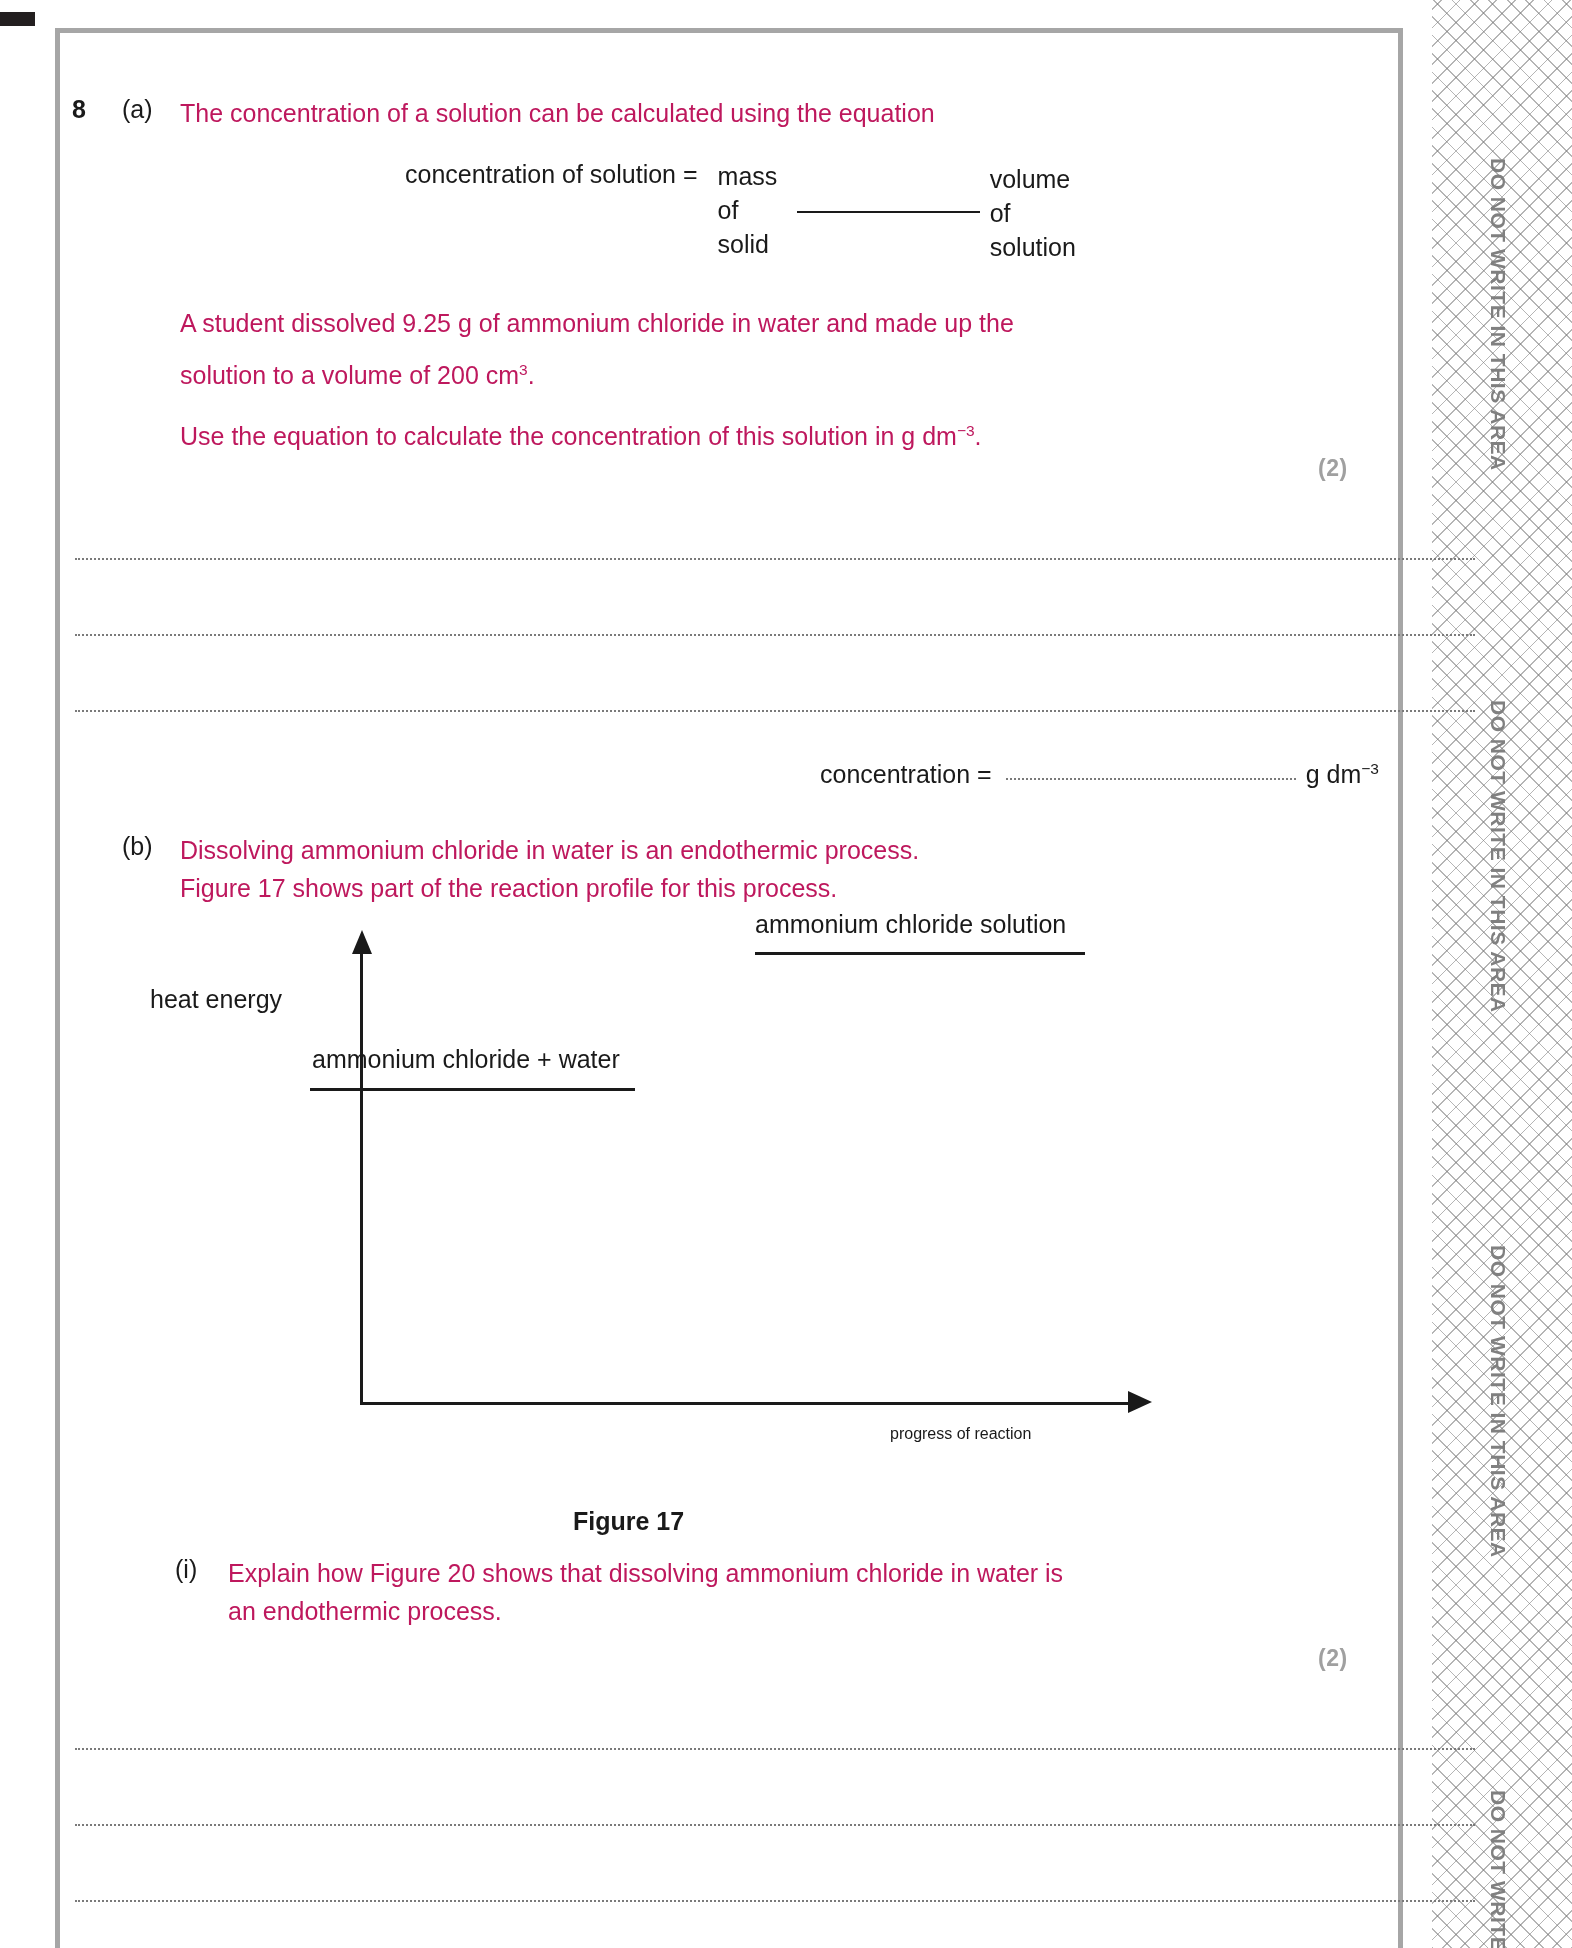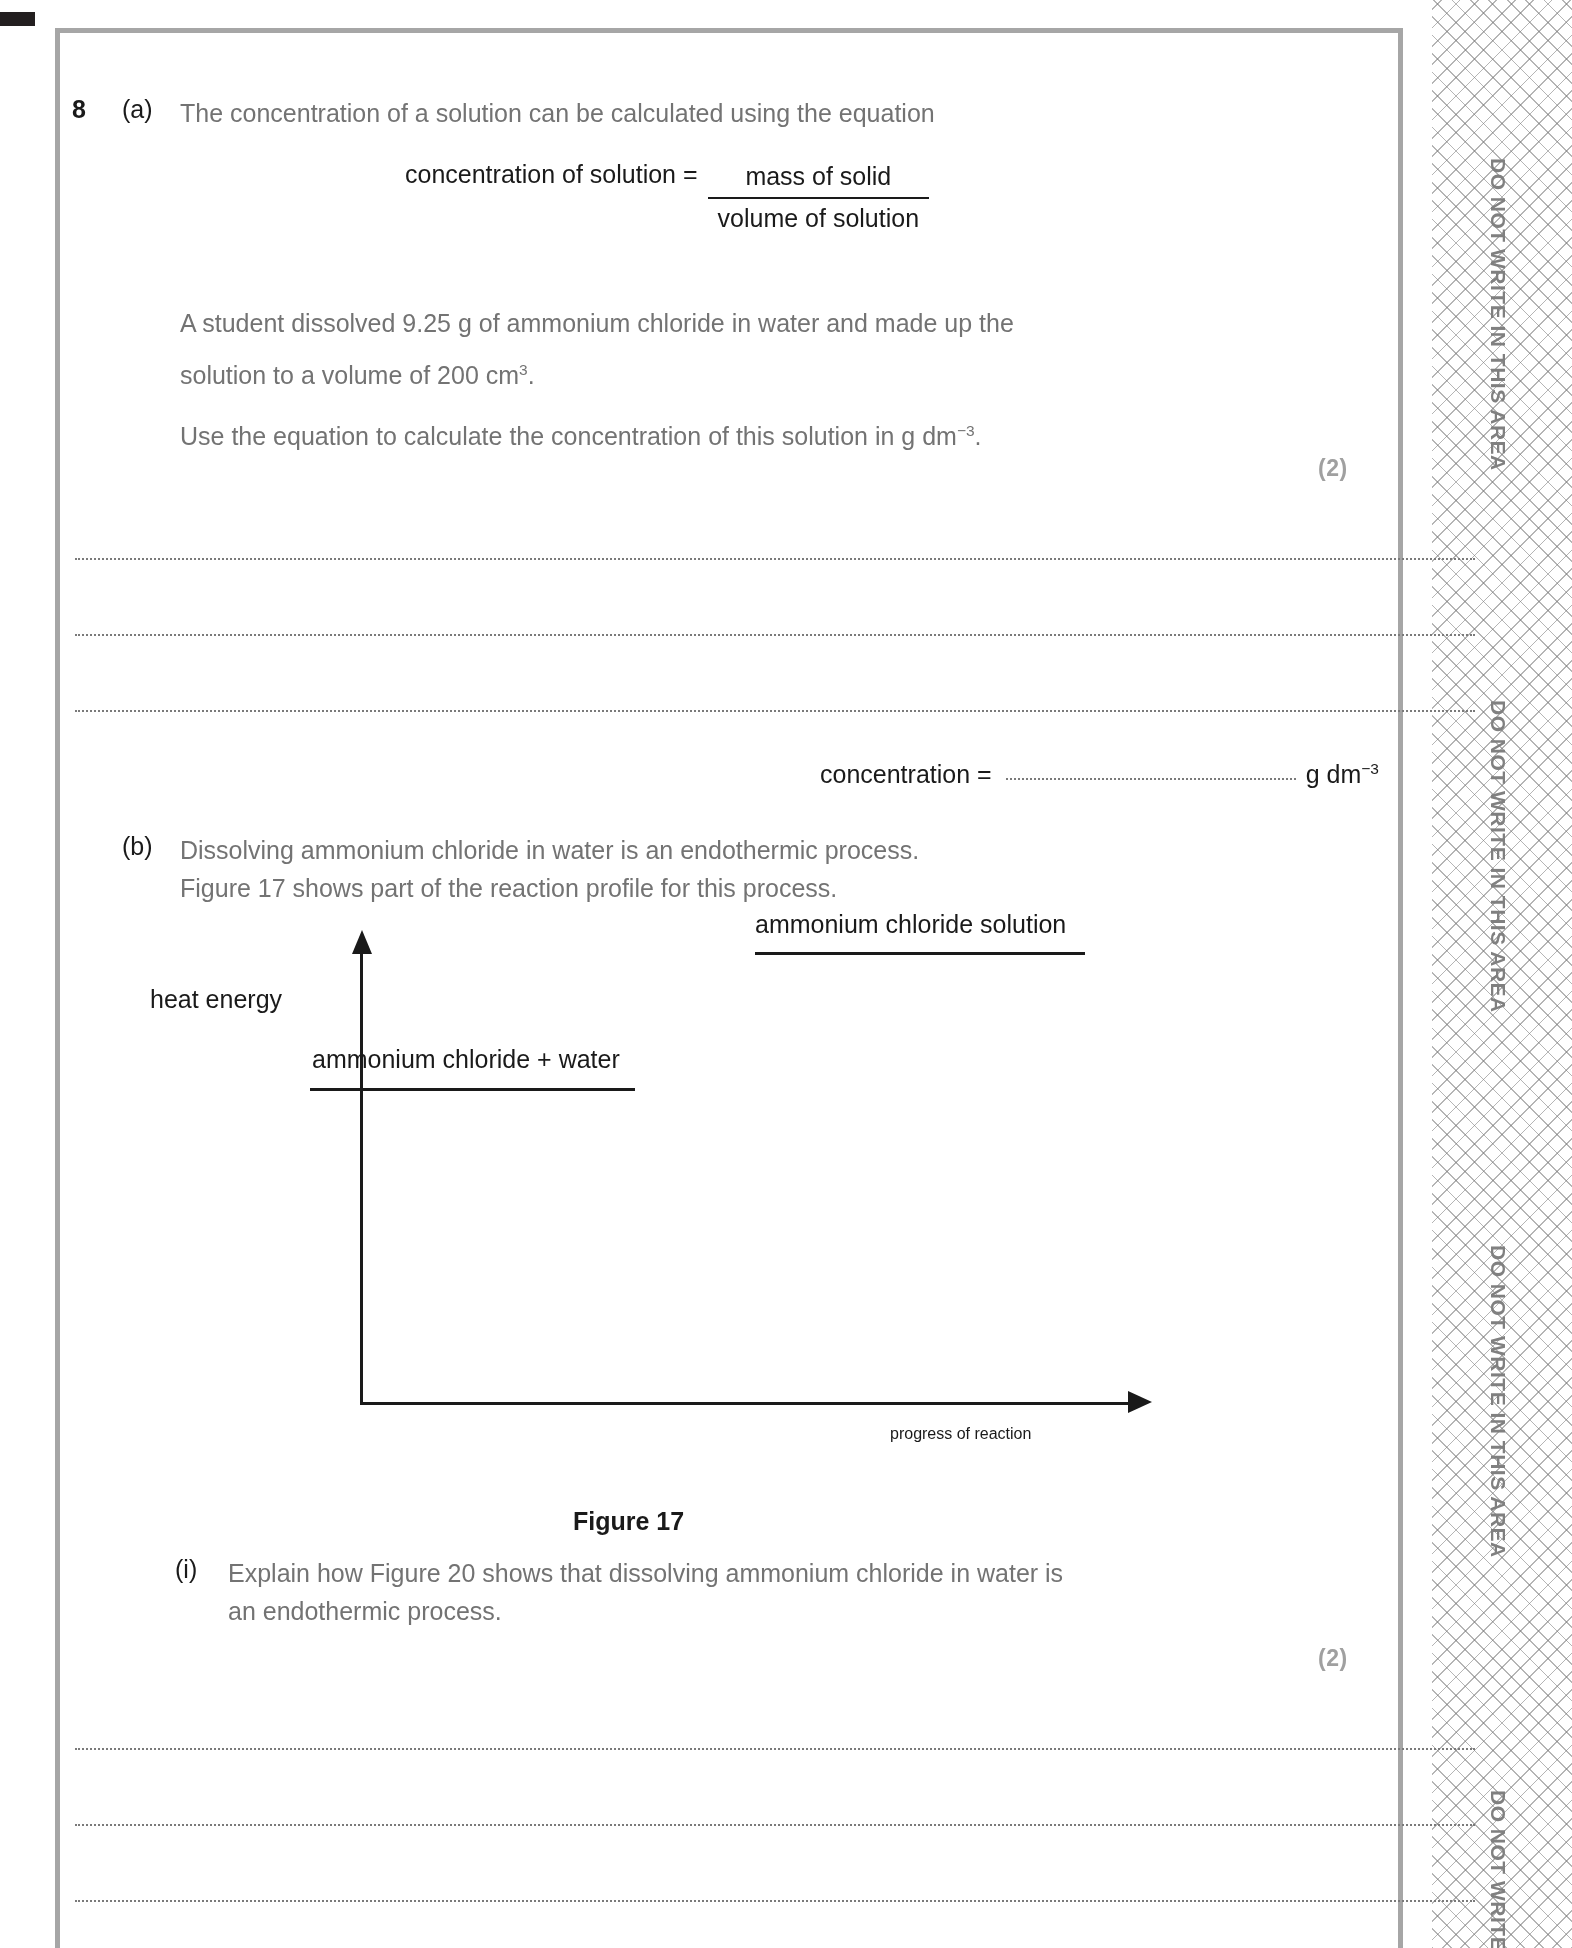--- a/index.html
+++ b/index.html
@@ -108,21 +108,21 @@
   }
   .part-label {
     position: absolute;
     font-size: 25px;
     color: #1a1a1a;
   }
   .body-text {
     position: absolute;
     font-size: 25px;
     line-height: 36px;
-    color: #737373;
+    color: #be185d;
   }
   .marks {
     position: absolute;
     font-size: 23px;
     font-weight: bold;
     color: #a0a0a0;
     letter-spacing: 0.5px;
   }
 
   
@@ -130,21 +130,21 @@
     position: absolute;
     left: 405px;
     top: 160px;
     display: flex;
     font-size: 25px;
     color: #1a1a1a;
   }
   .eq-lhs { padding-right: 10px; white-space: nowrap; }
   .frac {
     display: inline-flex;
-    flex-direction: column;
+    flex-direction: row;
     align-items: center;
     line-height: 1.35;
   }
   .frac .num { padding: 0 10px 3px 10px; }
   .frac .bar {
     width: 100%;
     height: 2px;
     background: #1a1a1a;
   }
   .frac .den { padding: 3px 10px 0 10px; }

